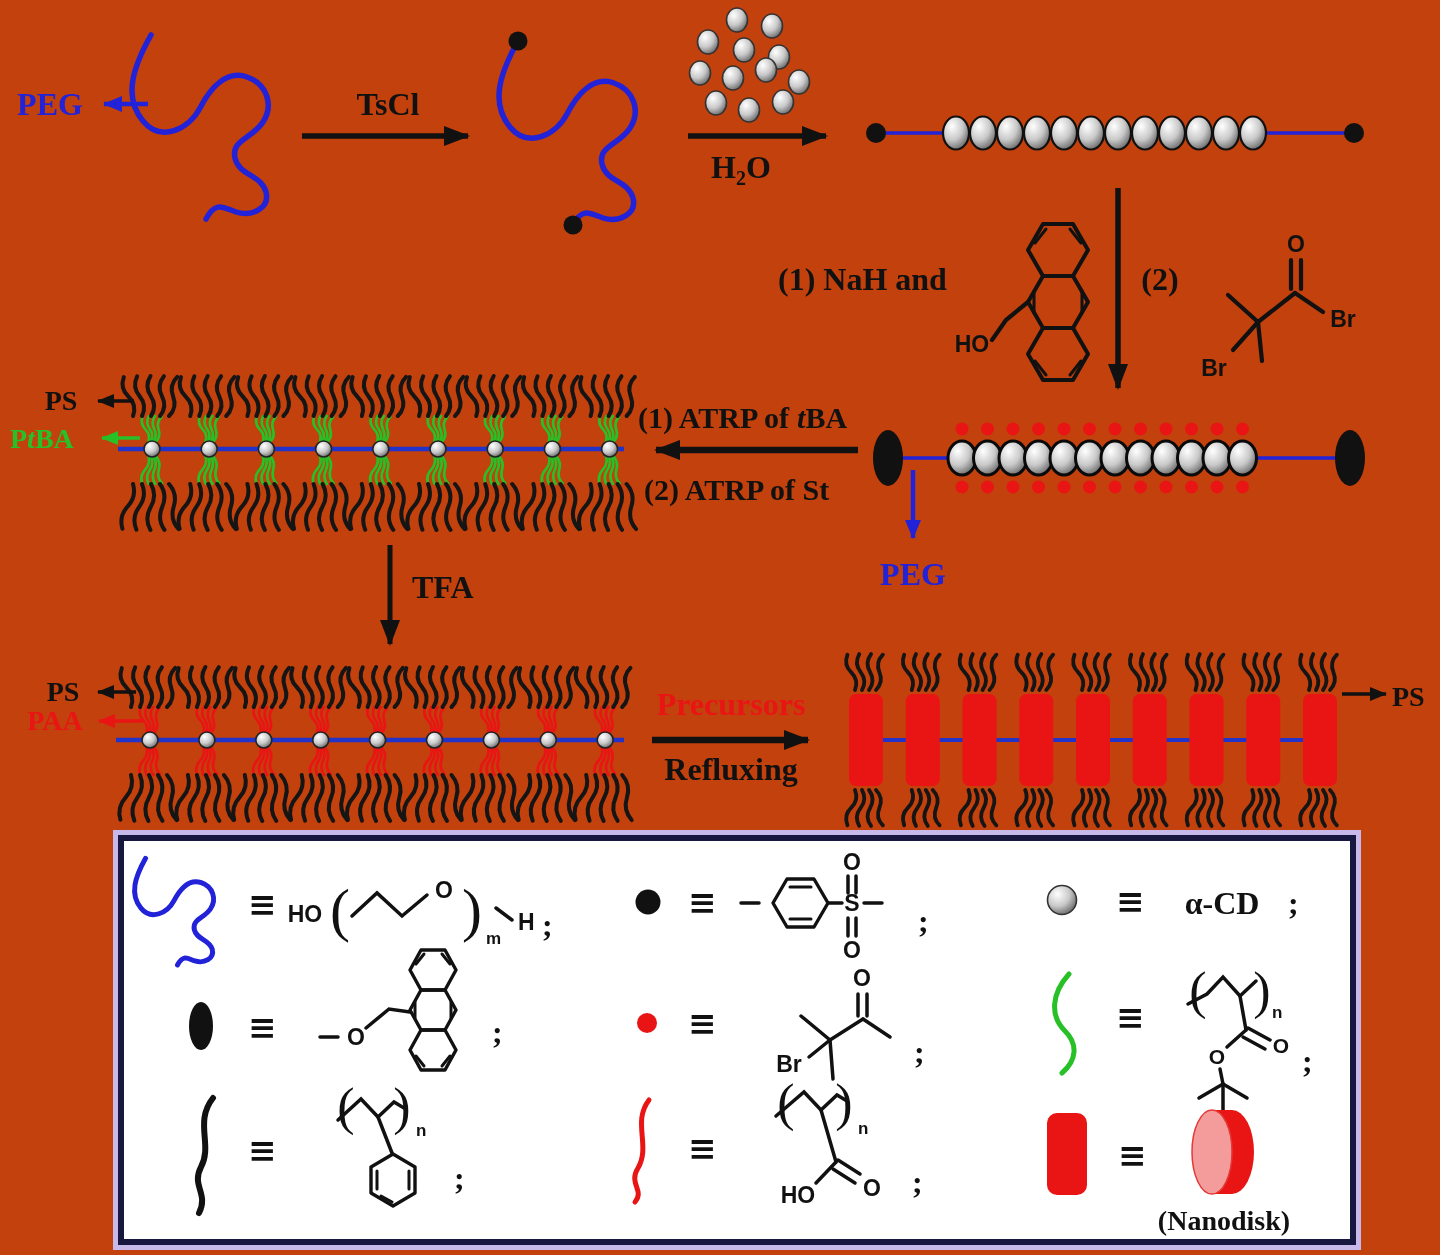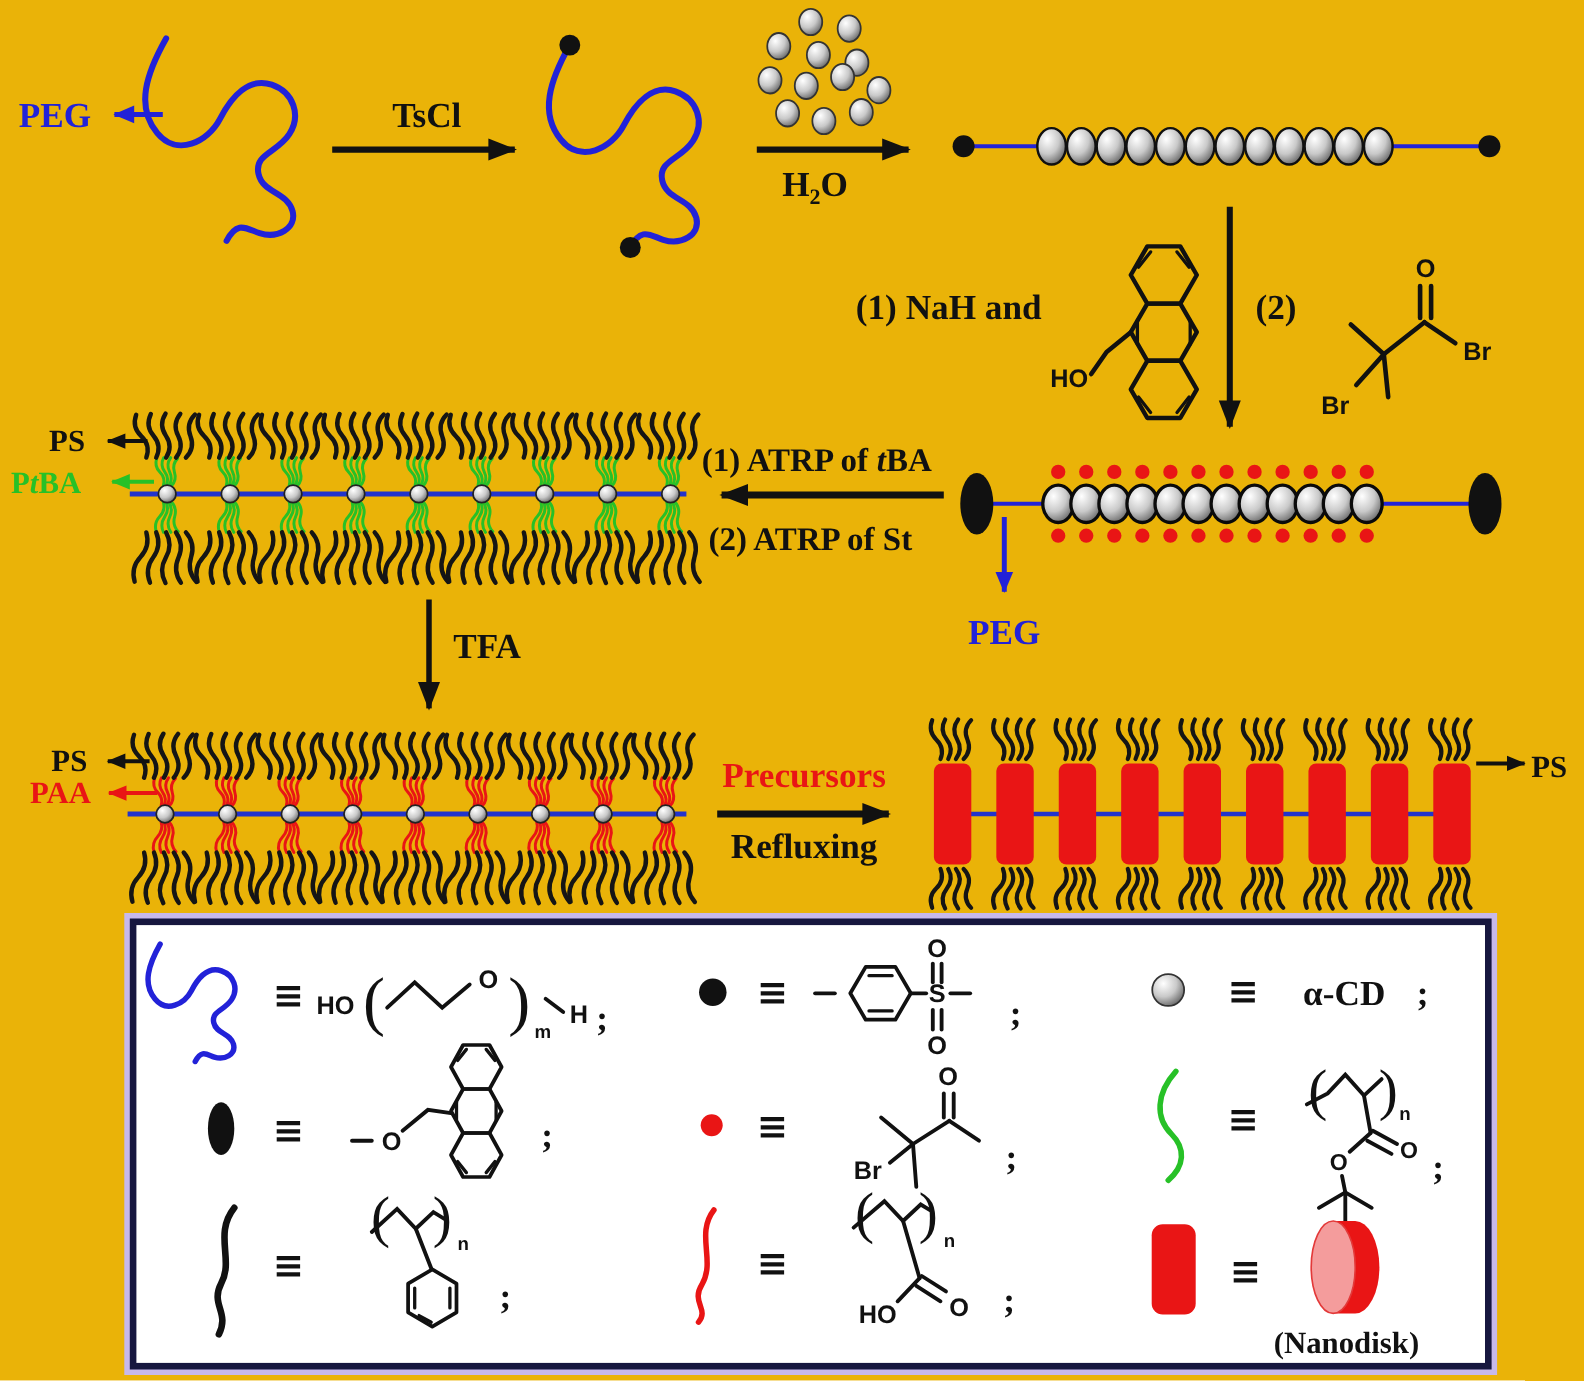--- a/index.html
+++ b/index.html
@@ -1,16 +1,16 @@
 <!DOCTYPE html>
 <html><head>
 <meta charset="utf-8">
 <style>
   html,body{margin:0;padding:0;background:#fff;}
-  .stage{position:relative;width:1440px;height:1255px;background:#eab308;overflow:hidden;}
+  .stage{position:relative;width:1440px;height:1255px;background:#c2410c;overflow:hidden;}
   svg{display:block;}
   text{user-select:none;}
   .rl  {font:bold 32px "Liberation Serif", serif; fill:#111;}
   .rl28{font:bold 28px "Liberation Serif", serif; fill:#111;}
   .rl30{font:bold 30px "Liberation Serif", serif; fill:#111;}
   .blue {fill:#2222d8;}
   .greent{fill:#27c127;}
   .redt {fill:#e91515;}
   .atom{font:bold 23px "Liberation Sans", sans-serif; fill:#111;}
   .atom21{font:bold 21px "Liberation Sans", sans-serif; fill:#111;}

